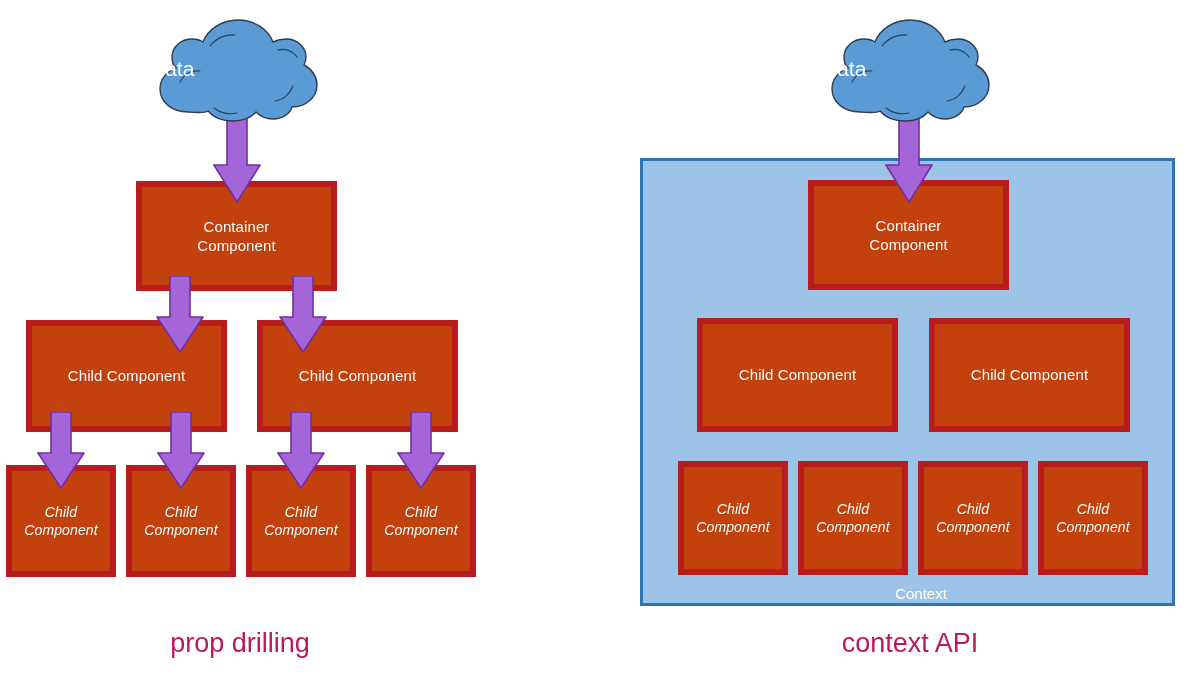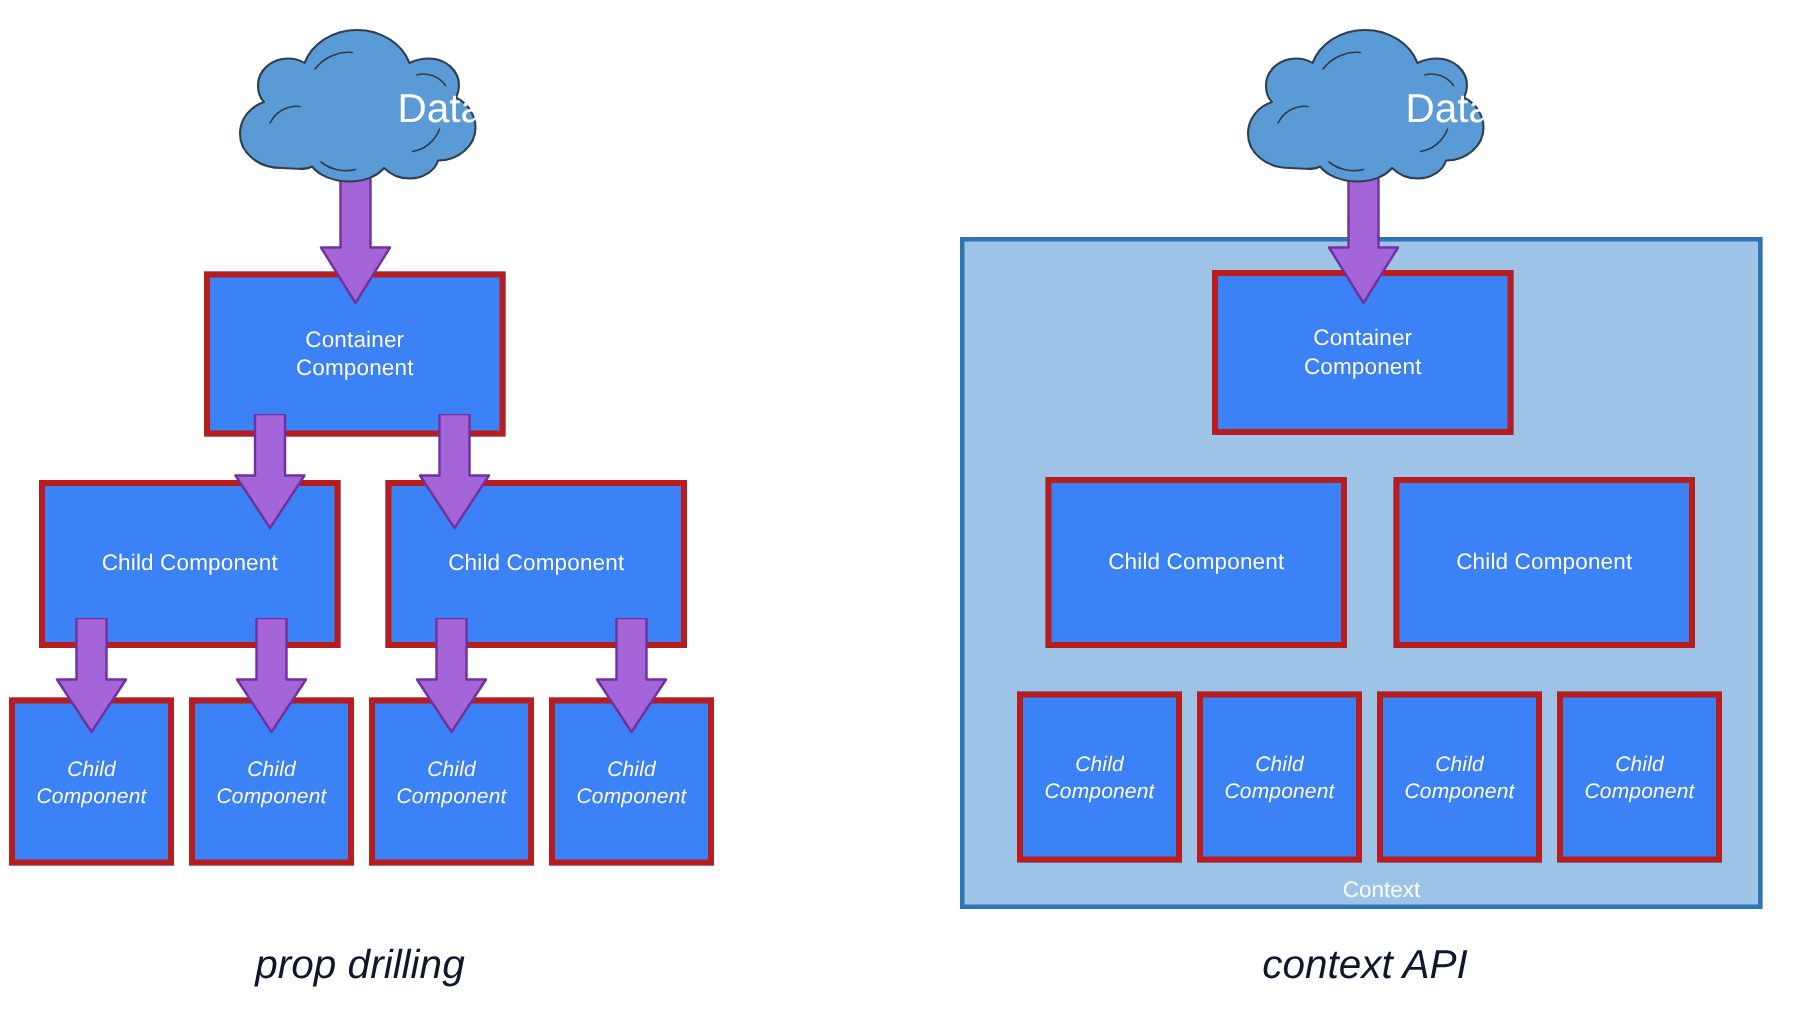--- a/index.html
+++ b/index.html
@@ -16,22 +16,22 @@
     width: 1195px;
     height: 683px;
     background: #ffffff;
     overflow: hidden;
   }
 
   
   .comp-box {
     position: absolute;
     box-sizing: border-box;
-    background: #3b82f6;
-    border: 4px solid #b91c1c;
+    background: #c2410c;
+    border: 6px solid #b91c1c;
     display: flex;
     align-items: center;
     justify-content: center;
     text-align: center;
     color: #ffffff;
     font-size: 15px;
     line-height: 1.3;
     letter-spacing: 0.1px;
     z-index: 3;
   }
@@ -62,40 +62,39 @@
   
   .cloud {
     position: absolute;
     z-index: 5;
   }
   .cloud svg { display: block; }
   .cloud-label {
     position: absolute;
     left: 0;
     right: 0;
-    text-align: right;
+    text-align: left;
     color: #ffffff;
-    font-size: 27px;
+    font-size: 21px;
     z-index: 6;
     pointer-events: none;
   }
 
   
   .arrow {
     position: absolute;
     z-index: 4;
   }
   .arrow svg { display: block; }
 
   
   .caption {
     position: absolute;
-    font-style: italic;
     font-size: 27px;
-    color: #0f172a;
+    color: #be185d;
     text-align: center;
     white-space: nowrap;
     z-index: 7;
   }
 </style>
 </head>
 <body>
 
 <div id="canvas">
 

